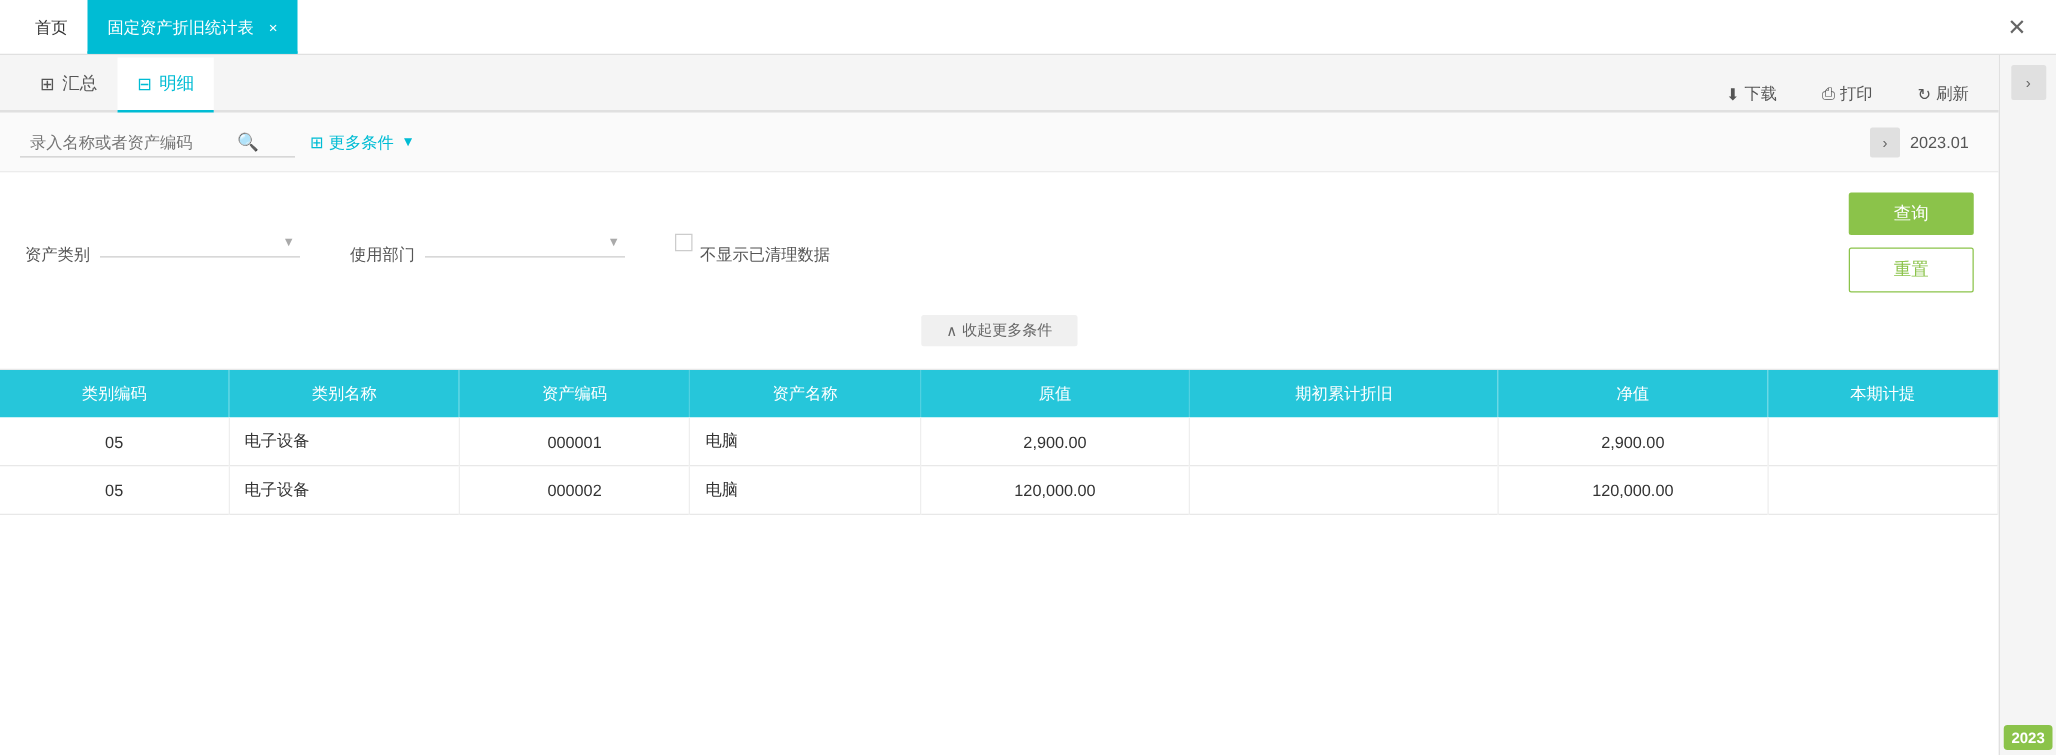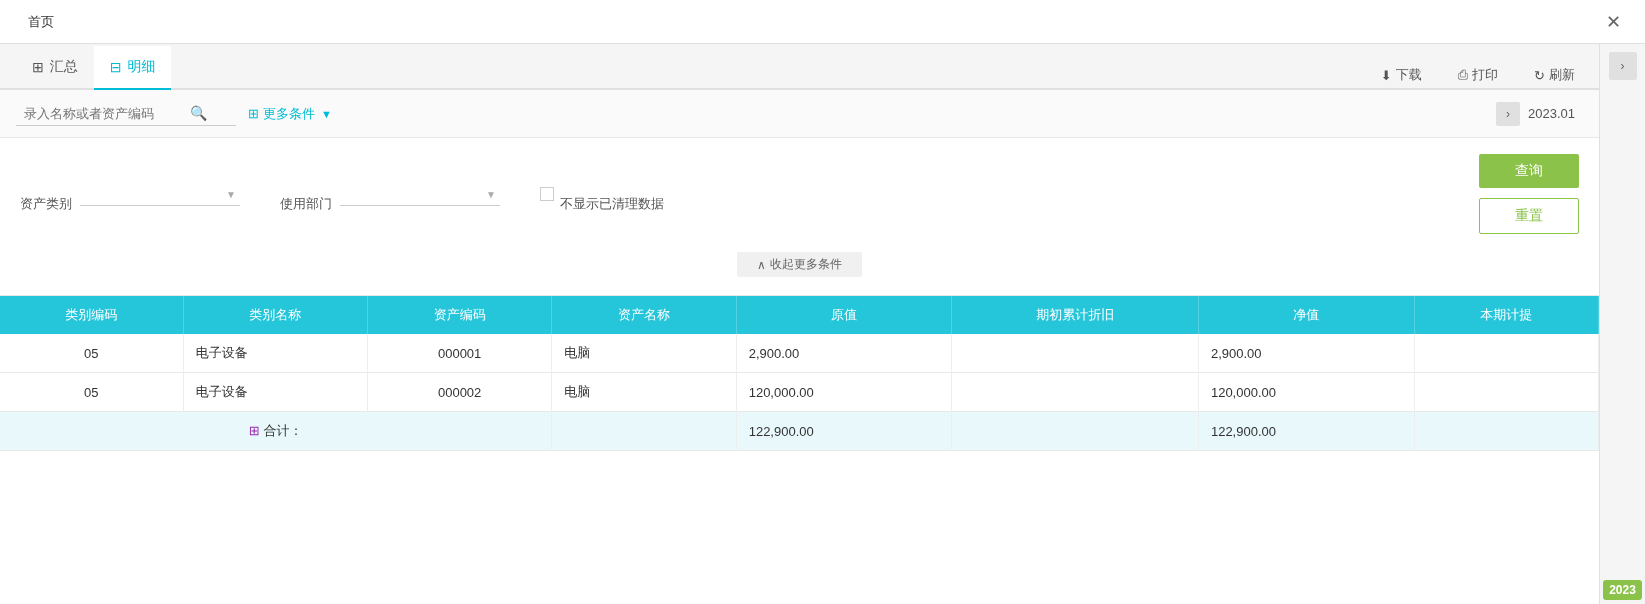--- a/index.html
+++ b/index.html
@@ -319,21 +319,21 @@
     tbody tr {
       background: #fff;
       border-bottom: 1px solid #e8e8e8;
     }
     tbody td {
       padding: 10px 12px;
       color: #333;
       border-right: 1px solid #eee;
       white-space: nowrap;
     }
-    .td-num { text-align: left; margin-top: 28px; }
+    .td-num { text-align: center; margin-top: 28px; }
     .td-center { text-align: center; }
     .total-row {
       background: #e8f8fb !important;
     }
     .total-row td {
       color: #333;
       font-weight: normal;
     }
     .total-icon {
       color: #9c27b0;
@@ -384,20 +384,24 @@
       margin-top: auto;
       margin-bottom: 4px;
       font-weight: bold;
     }
   </style>
 </head>
 <body>
 
 <div class="top-nav">
   <div class="nav-home">首页</div>
+  <div class="nav-tab">
+    <span>固定资产折旧统计表</span>
+    <span class="nav-tab-close">×</span>
+  </div>
   <div class="close-window">✕</div>
 </div>
 
 <div class="content">
   <div class="main-panel">
 
     <div class="tab-bar">
       <div class="tab-item">
         <span class="tab-icon">⊞</span>
         <span>汇总</span>
@@ -501,30 +505,20 @@
             <tr>
     <td class="td-center">05</td>
     <td>电子设备</td>
     <td class="td-center">000002</td>
     <td>电脑</td>
     <td class="td-num">120,000.00</td>
     <td class="td-num"></td>
     <td class="td-num">120,000.00</td>
     <td class="td-num"></td>
   </tr>
-            <tr class="total-row">
-  <td colspan="3" style="text-align:center;">
-    <span class="total-icon">⊞</span>合计：
-  </td>
-  <td></td>
-  <td class="td-num">122,900.00</td>
-  <td class="td-num"></td>
-  <td class="td-num">122,900.00</td>
-  <td class="td-num"></td>
-</tr>
           </tbody>
       </table>
     </div>
 
   </div>
 
   <div class="right-sidebar">
     <div class="sidebar-arrow">›</div>
     <div class="year-badge">2023</div>
   </div>

